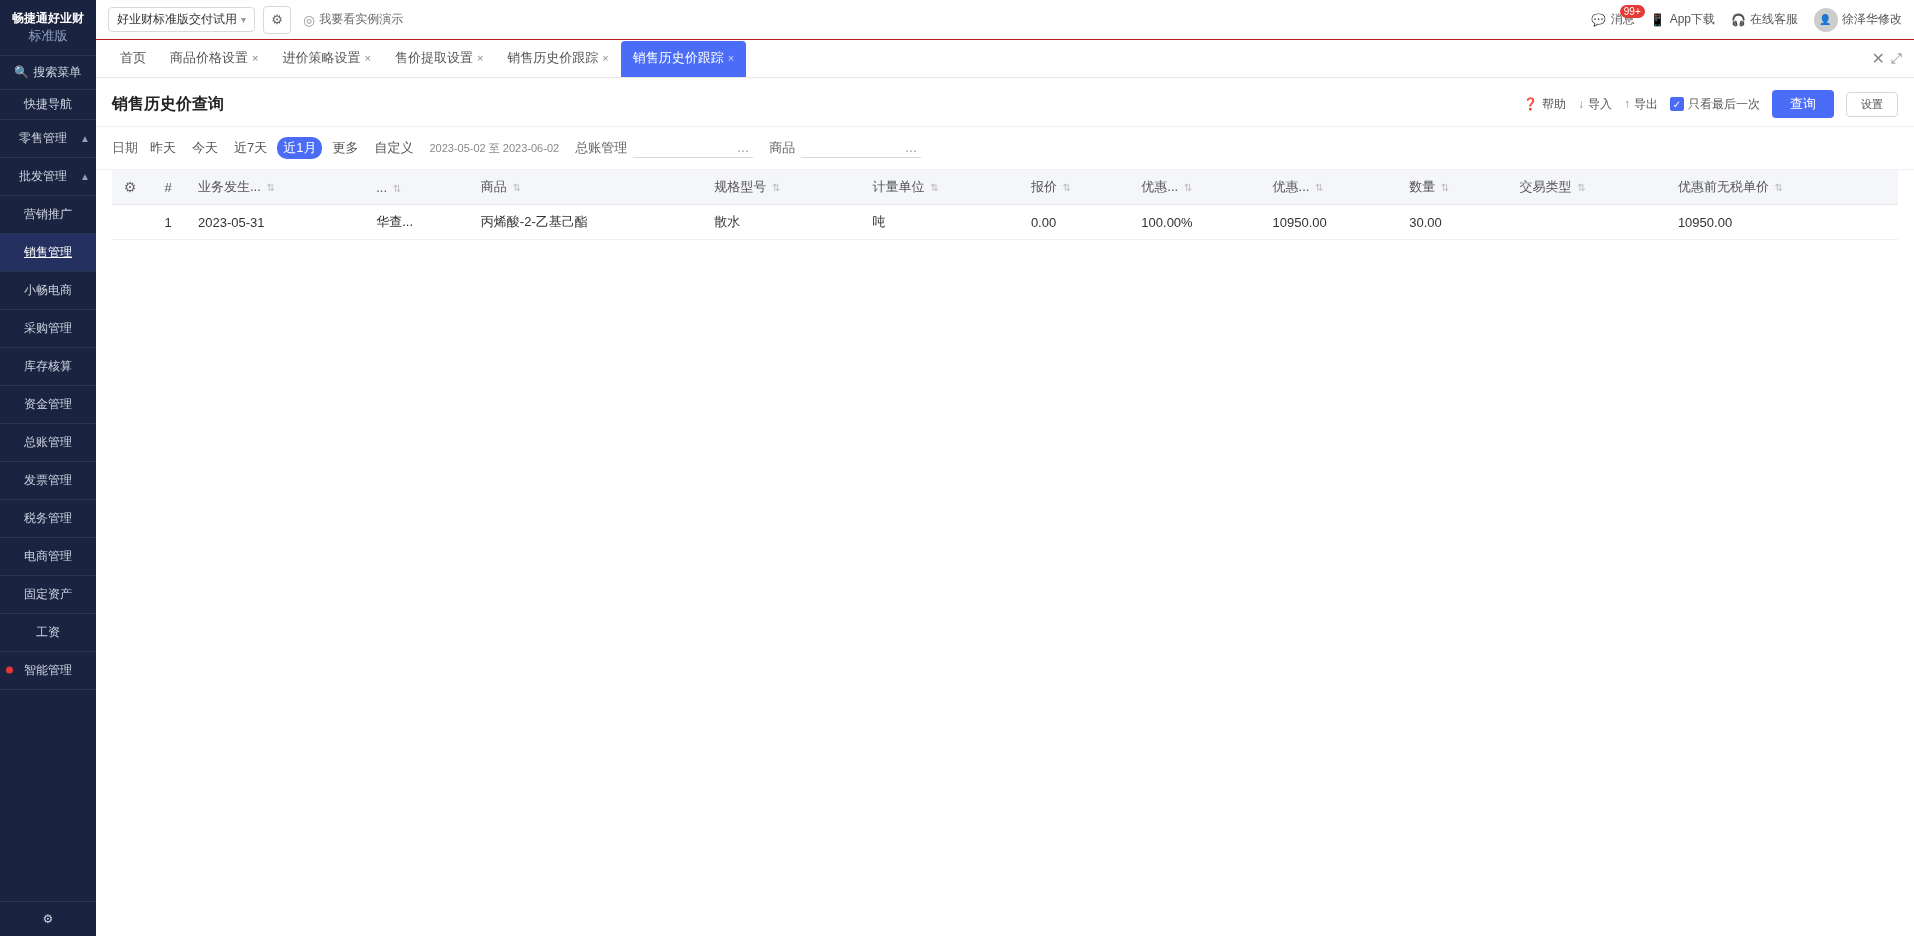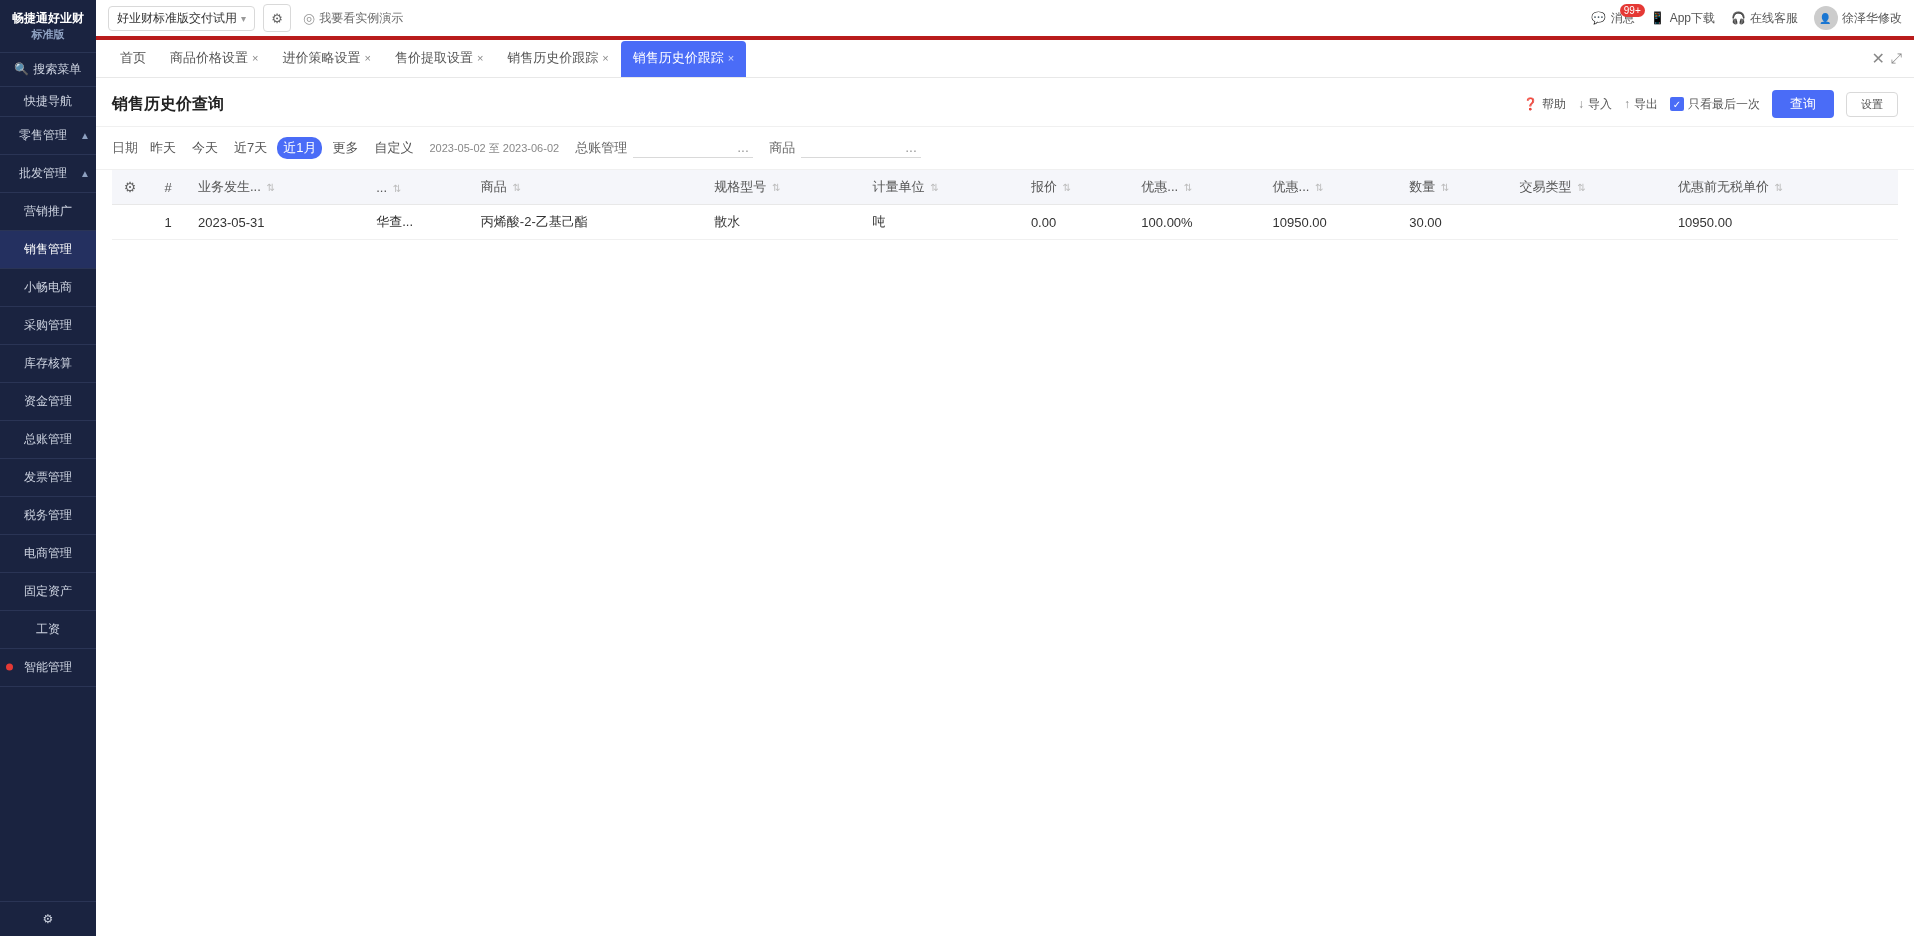--- a/index.html
+++ b/index.html
@@ -22,22 +22,21 @@
       cursor: pointer;
     }
     .sidebar-logo .logo-title {
       color: #fff;
       font-size: 12px;
       font-weight: bold;
       line-height: 1.4;
     }
     .sidebar-logo .logo-sub {
       color: #8da0c0;
-      font-size: 11px;
-      font-weight: bold;
+      font-size: 13px;
     }
     .sidebar-search {
       padding: 8px 8px;
       border-bottom: 1px solid #2a3555;
       text-align: center;
       cursor: pointer;
       color: #cdd3e0;
       font-size: 12px;
     }
     .sidebar-nav {
@@ -52,21 +51,21 @@
       padding: 10px 6px;
       text-align: center;
       cursor: pointer;
       color: #cdd3e0;
       font-size: 12px;
       display: flex;
       align-items: center;
       justify-content: space-between;
       border-bottom: 1px solid #2a3455;
     }
-    .sidebar-item.active { background: #243060; color: #fff; }
+    .sidebar-item.active { background: #243060; color: #fff; text-decoration: underline; }
     .sidebar-item .item-label { flex: 1; text-align: center; }
     .sidebar-item .arrow { font-size: 10px; color: #8da0c0; }
     .sidebar-item.has-dot { position: relative; }
     .sidebar-item.has-dot::before {
       content: '';
       width: 7px; height: 7px;
       background: #e53935;
       border-radius: 50%;
       position: absolute;
       left: 6px;
@@ -91,21 +90,21 @@
       overflow: hidden;
     }
 
     
     .topbar {
       background: #fff;
       display: flex;
       align-items: center;
       padding: 0 12px;
       height: 40px;
-      border-bottom: 4px solid #b91c1c;
+      border-bottom: 1px solid #b91c1c;
       flex-shrink: 0;
       gap: 8px;
     }
     .topbar-select {
       display: flex;
       align-items: center;
       gap: 4px;
       border: 1px solid #d9d9d9;
       border-radius: 4px;
       padding: 3px 8px;

